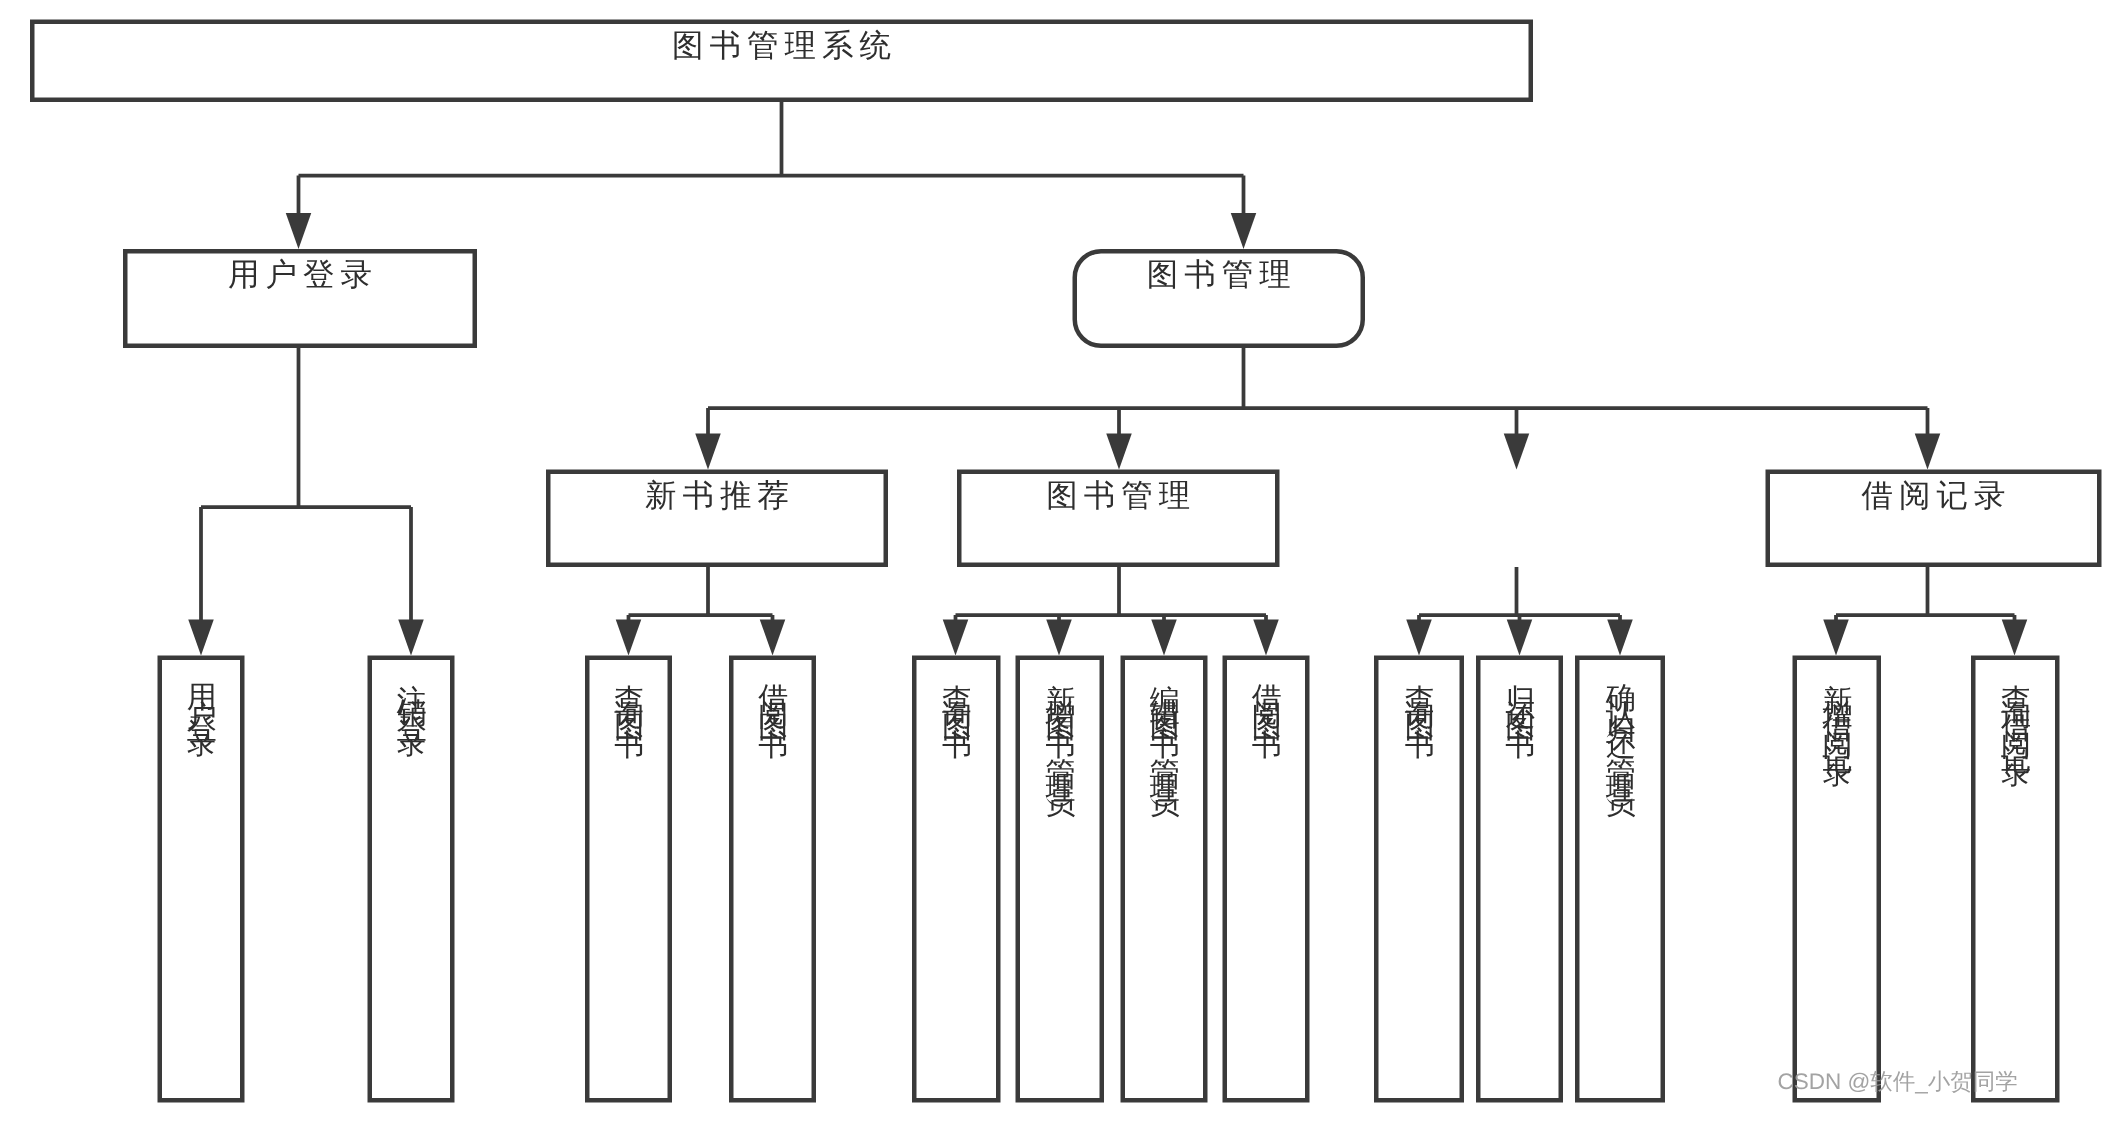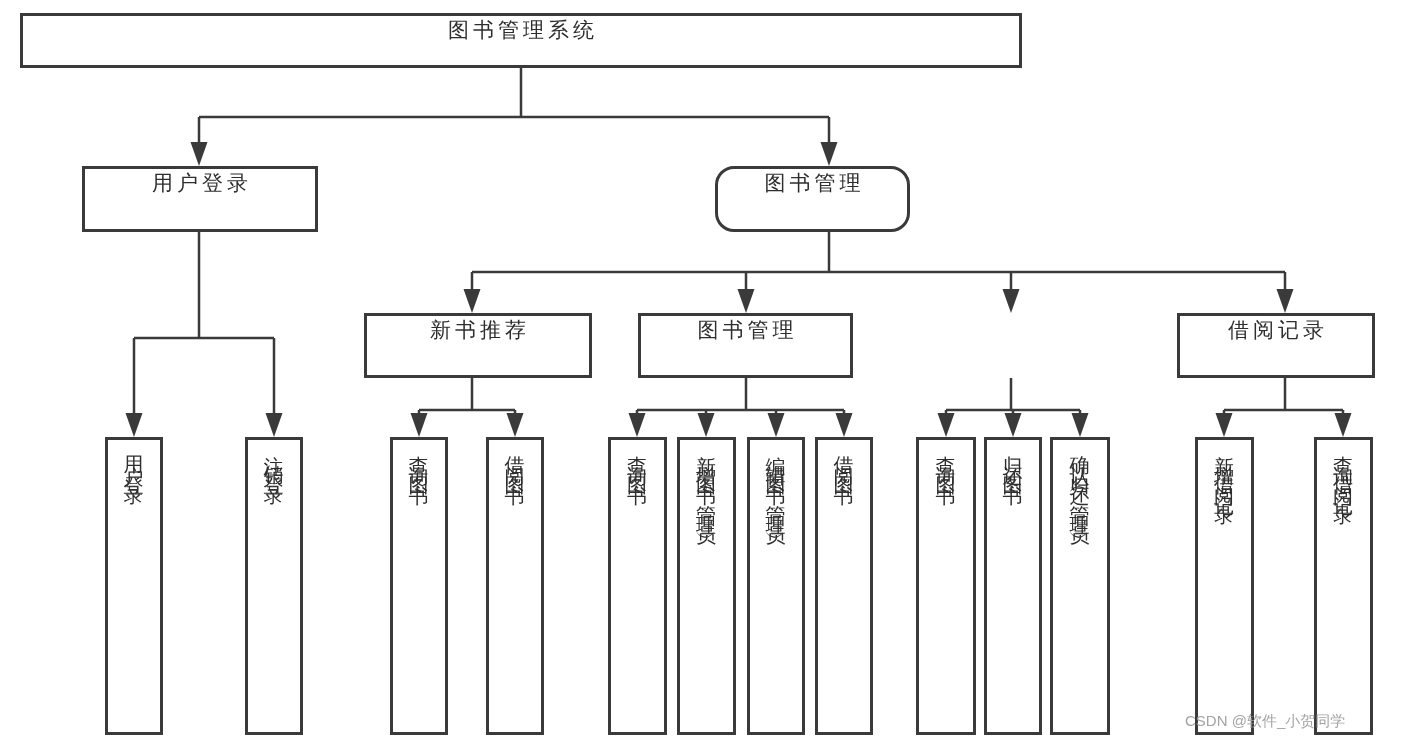--- a/index.html
+++ b/index.html
@@ -75,21 +75,21 @@
   <div class="box l2-box" style="left:715px;width:195px;border-radius:19px;">
     <span class="hlabel">图书管理</span>
   </div>
 
   <div class="box l3-box" style="left:364px;width:228px;">
     <span class="hlabel">新书推荐</span>
   </div>
   <div class="box l3-box" style="left:638px;width:215px;">
     <span class="hlabel">图书管理</span>
   </div>
-  <div class="box l3-box" style="left:1177px;width:198px;">
+  <div class="box l3-box" style="left:1177px;width:224px;">
     <span class="hlabel">借阅记录</span>
   </div>
 
   <div class="box leaf" style="left:105px;">
     <span class="vtext">用户登录</span>
   </div>
   <div class="box leaf" style="left:245px;">
     <span class="vtext">注销登录</span>
   </div>
 

